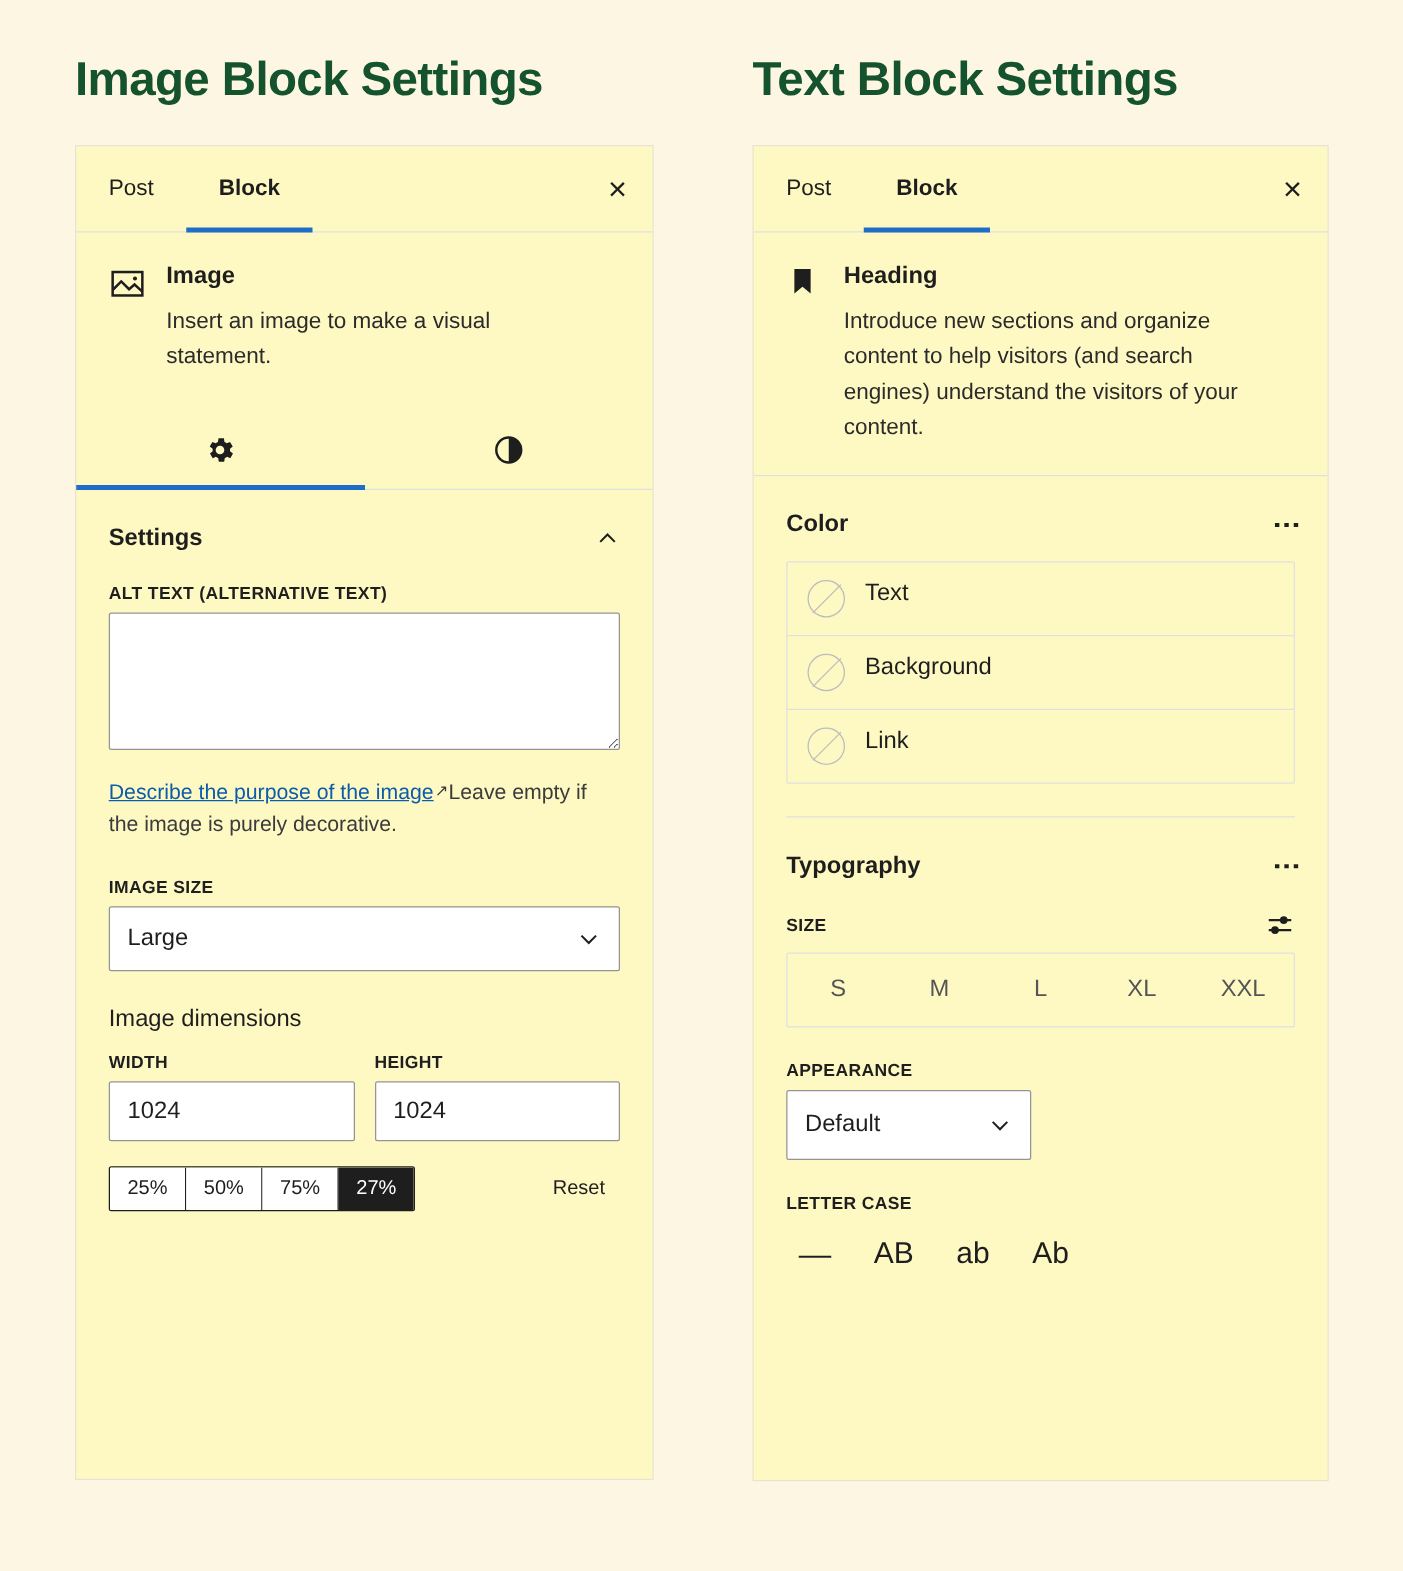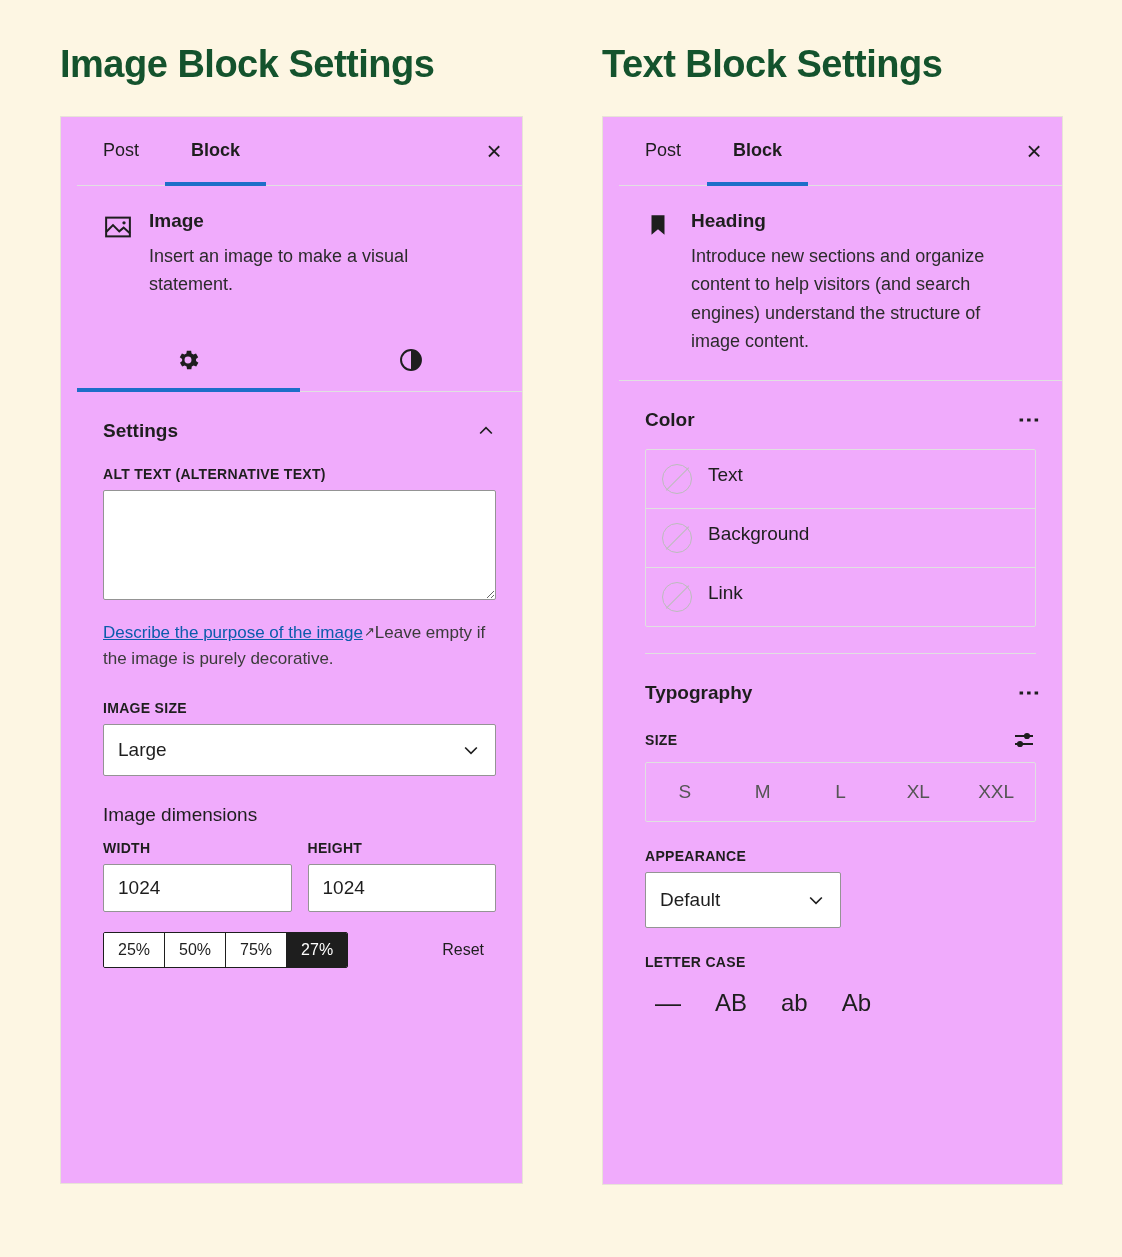--- a/index.html
+++ b/index.html
@@ -29,25 +29,24 @@
   .col-title {
     font-size: 38px;
     font-weight: 700;
     letter-spacing: -0.5px;
     margin: 44px 0 0 0;
     line-height: 1.1;
     color: #14532d;
   }
 
   .panel {
-    background: #f0abfc;
+    background: #fef9c3;
     margin-top: 30px;
     border: 1px solid #e8e3d6;
     box-sizing: border-box;
-    padding-left: 16px;
   }
   .panel-left { width: 463px; height: 1068px; }
   .panel-right { width: 461px; height: 1069px; }
 
   
   .tabs {
     display: flex;
     align-items: stretch;
     border-bottom: 1px solid #e0e0e0;
     height: 68px;
@@ -469,21 +468,21 @@
       </div>
 
       <div class="block-desc" style="padding-bottom:24px;">
         <div class="block-icon">
           <svg viewBox="0 0 24 24" width="26" height="26" fill="#1e1e1e">
             <path d="M6 3h12v18l-6-5-6 5z"></path>
           </svg>
         </div>
         <div class="block-desc-text">
           <div class="block-name">Heading</div>
-          <div class="block-sub" style="max-width:330px;">Introduce new sections and organize content to help visitors (and search engines) understand the structure of image content.</div>
+          <div class="block-sub" style="max-width:330px;">Introduce new sections and organize content to help visitors (and search engines) understand the visitors of your content.</div>
         </div>
       </div>
 
       <div class="divider"></div>
 
       <div class="section">
         <div class="section-head">
           <span>Color</span>
           <span class="dots">⋮</span>
         </div>

